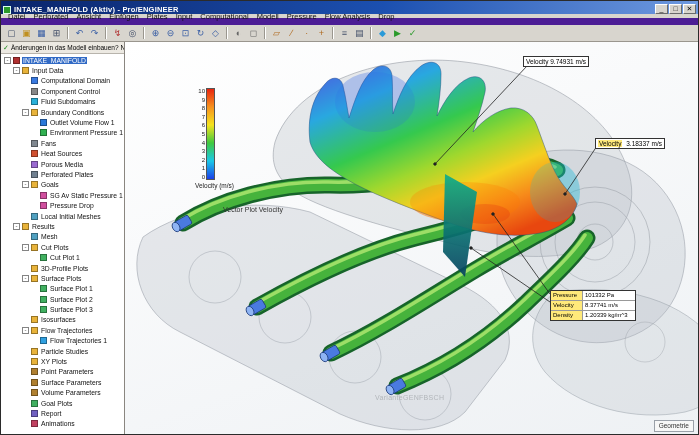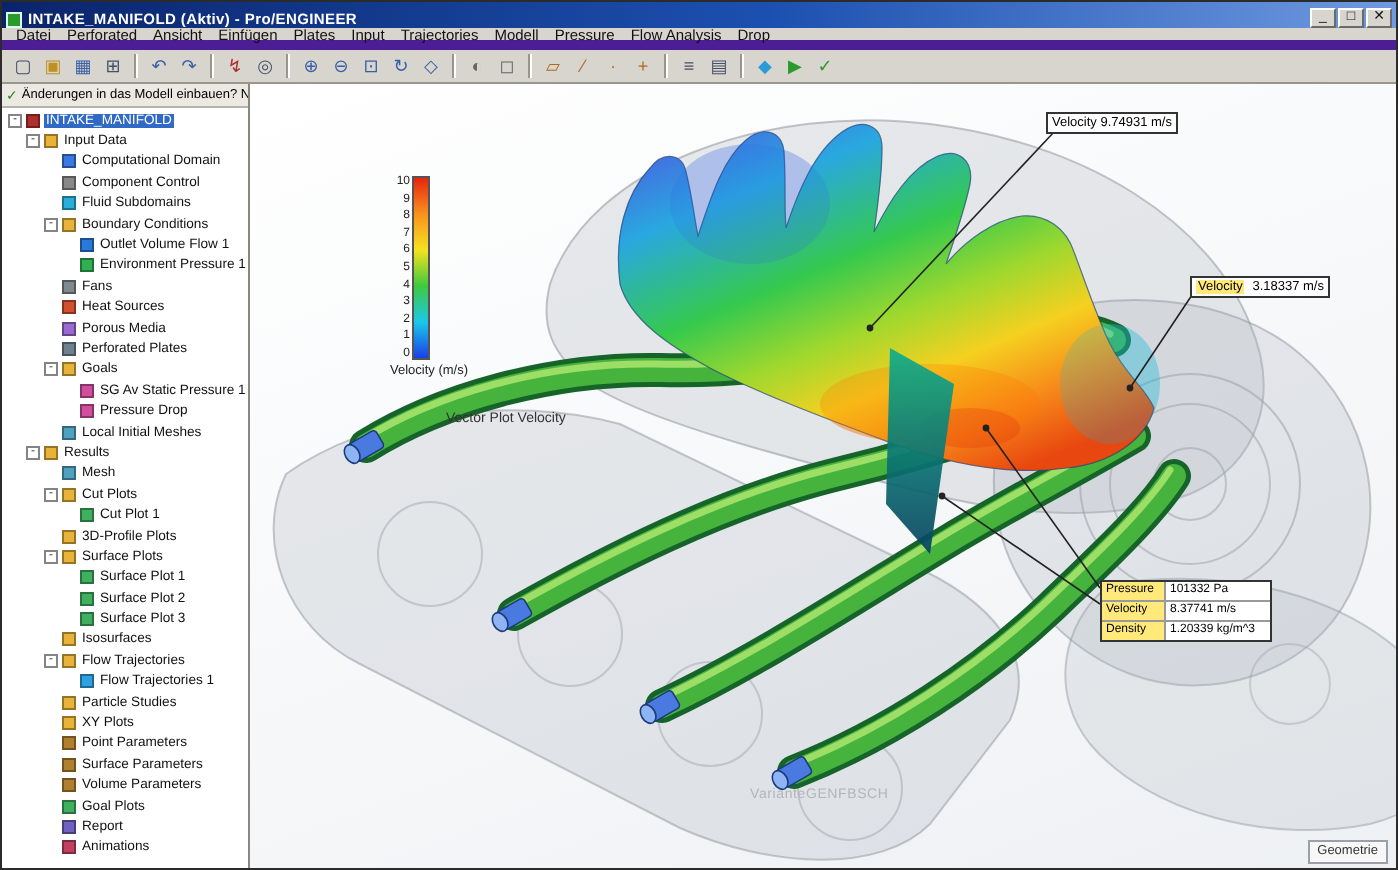--- a/index.html
+++ b/index.html
@@ -7,21 +7,21 @@
   body { font-family:"Liberation Sans", sans-serif; background:#d8d5ce; }
   .app { width:699px; height:435px; display:flex; flex-direction:column; border:1px solid #2b2b2b; }
 
   
   .titlebar { height:13px; background:linear-gradient(90deg,#0a246a,#1c50b0 55%,#6f9ae0); display:flex; align-items:flex-end; padding:0 2px; flex:0 0 auto; }
   .title-logo { width:8px; height:8px; background:#2a9a2a; border:1px solid #dfe; margin-right:3px; flex:0 0 auto; }
   .title-text { color:#fff; font-size:7.5px; font-weight:bold; white-space:nowrap; flex:1 1 auto; letter-spacing:.2px; }
   .win-btn { width:13px; height:10px; background:#d8d5ce; border:1px solid; border-color:#fff #6a6a6a #6a6a6a #fff; font-size:7px; line-height:8px; text-align:center; margin-left:1px; color:#111; cursor:default; }
 
   
-  .menubar { height:11px; background:#d8d5ce; border-bottom:5px solid #4c1d95; display:flex; align-items:center; padding:0 3px; flex:0 0 auto; }
+  .menubar { height:11px; background:#d8d5ce; border-bottom:7px solid #4c1d95; display:flex; align-items:center; padding:0 3px; flex:0 0 auto; }
   .menu-item { font-size:7.5px; color:#111; padding:0 4px; white-space:nowrap; }
 
   
   .toolbar { height:17px; background:#d8d5ce; border-bottom:1px solid #9a968e; display:flex; align-items:center; padding:0 3px; flex:0 0 auto; }
   .tb-icon { width:14px; height:14px; border:1px solid #d8d5ce; font-size:9px; line-height:12px; text-align:center; margin:0 0.5px; }
   .tb-sep { width:2px; height:12px; border-left:1px solid #9a968e; border-right:1px solid #fff; margin:0 3px; }
 
   
   .main { flex:1 1 auto; display:flex; min-height:0; }
   .left-col { width:124px; flex:0 0 auto; display:flex; flex-direction:column; background:#fff; border-right:1px solid #8a8680; }
@@ -73,21 +73,21 @@
       </div>
   </div>
 
   <div class="menubar">
       <span class="menu-item">Datei</span>
       <span class="menu-item">Perforated</span>
       <span class="menu-item">Ansicht</span>
       <span class="menu-item">Einfügen</span>
       <span class="menu-item">Plates</span>
       <span class="menu-item">Input</span>
-      <span class="menu-item">Trajectories</span>
+      <span class="menu-item">Computational</span>
       <span class="menu-item">Modell</span>
       <span class="menu-item">Pressure</span>
       <span class="menu-item">Flow Analysis</span>
       <span class="menu-item">Drop</span>
     </div>
 
   <div class="toolbar">
       <span class="tb-icon" style="color: rgb(68, 80, 106);">▢</span>
       <span class="tb-icon" style="color: rgb(192, 144, 32);">▣</span>
       <span class="tb-icon" style="color: rgb(58, 95, 165);">▦</span>

